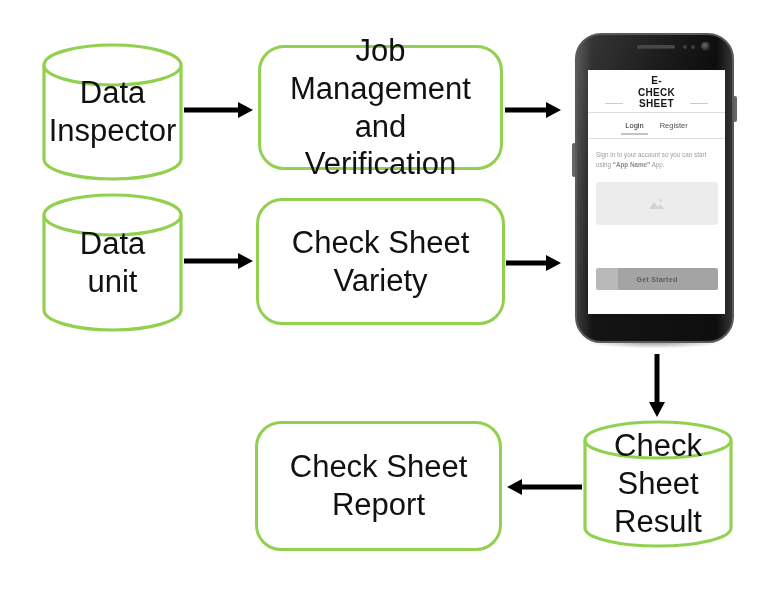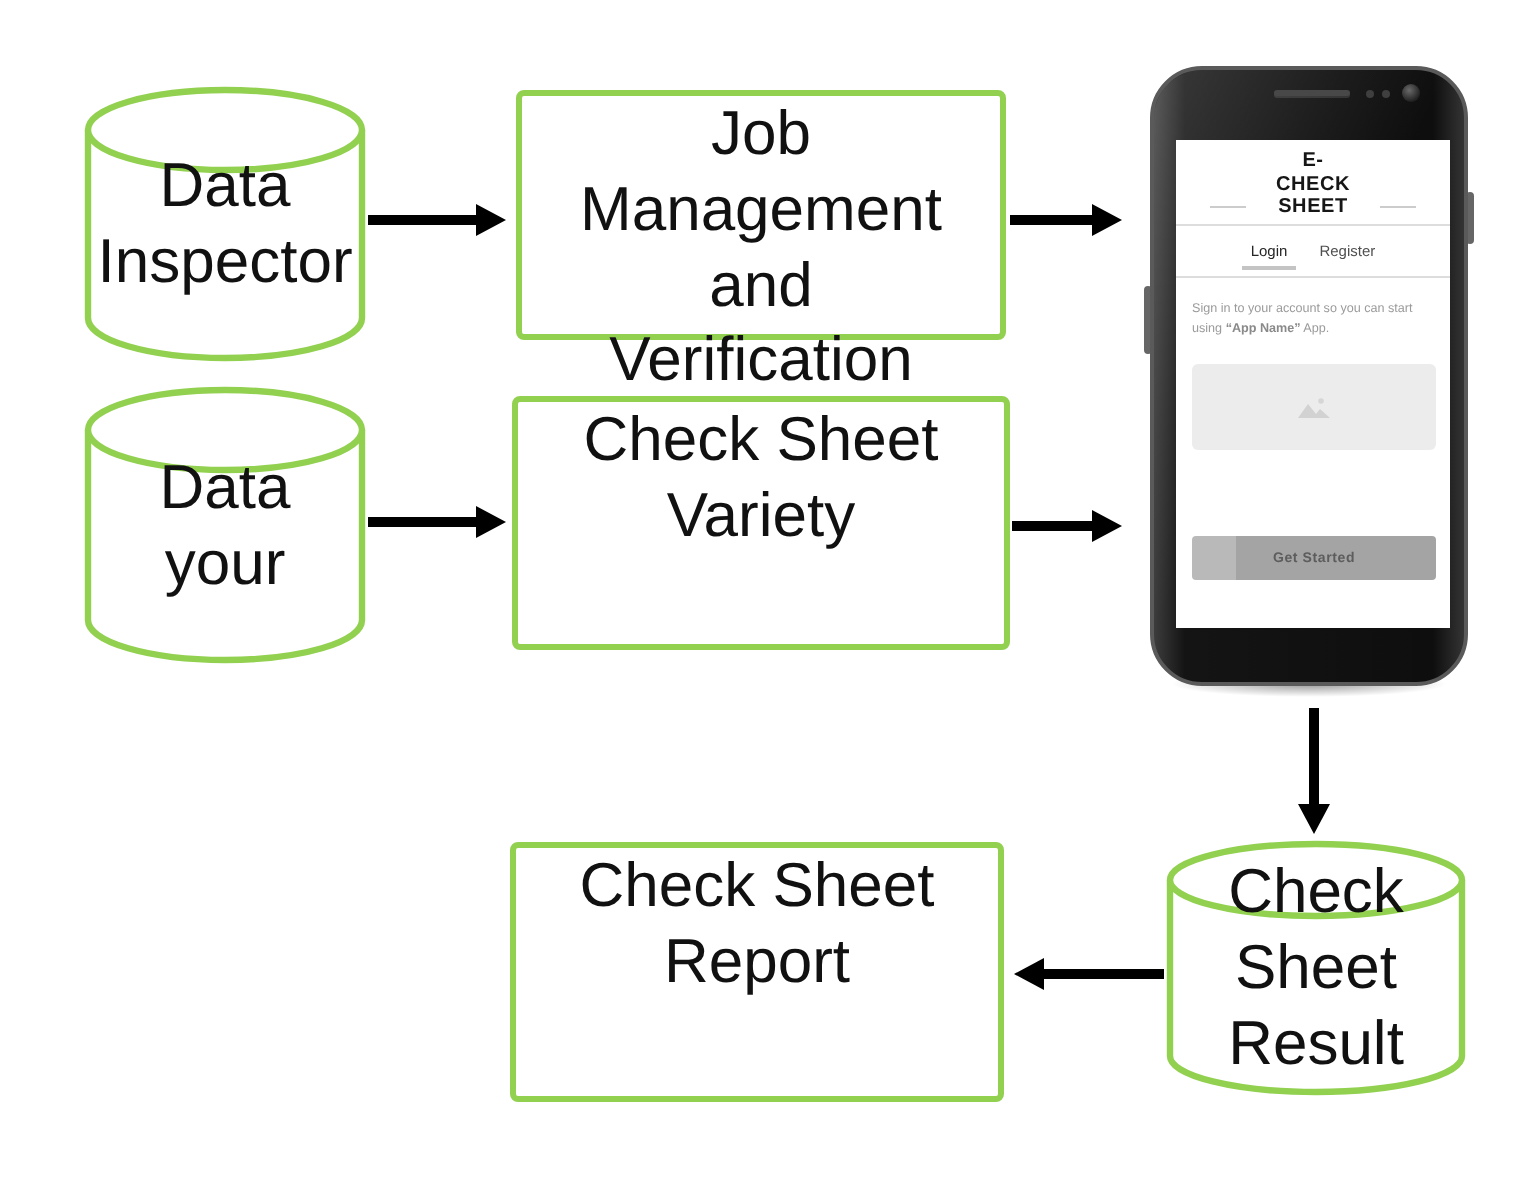--- a/index.html
+++ b/index.html
@@ -5,22 +5,22 @@
   :root { --green:#92d050; --ink:#111; }
   html,body { margin:0; padding:0; background:#fff; }
   #canvas {
     position:relative; width:768px; height:589px; background:#fff;
     font-family:"Liberation Sans", sans-serif; overflow:hidden;
   }
   
   .node { position:absolute; }
   .gbox {
     position:absolute; box-sizing:border-box;
-    border:3px solid var(--green); border-radius:4px; background:#fff;
-    display:flex; justify-content:center;
+    border:3px solid var(--green); border-radius:26px; background:#fff;
+    display:flex; align-items:center; justify-content:center;
   }
   .node-label {
     font-size:31px; color:var(--ink); text-align:center; line-height:1.22;
     padding:0 18px;
   }
   .cyl svg { position:absolute; inset:0; width:100%; height:100%; }
   .cyl-stroke { stroke:var(--green); stroke-width:3.2; fill:#fff; }
   .cyl .node-label {
     position:absolute; inset:0; display:flex; align-items:center; justify-content:center;
   }
@@ -120,21 +120,21 @@
 
   <div class="gbox" style="left:258px;top:45px;width:245px;height:125px">
     <div class="node-label">Job Management and Verification</div>
   </div>
 
   <div class="node cyl" style="left:42px;top:193px;width:141px;height:139px">
     <svg viewBox="0 0 141 139">
       <path class="cyl-stroke" d="M2,22 L2,117 A68.5,20 0 0 0 139,117 L139,22"></path>
       <ellipse class="cyl-stroke" cx="70.5" cy="22" rx="68.5" ry="20"></ellipse>
     </svg>
-    <div class="node-label">Data your</div>
+    <div class="node-label">Data unit</div>
   </div>
 
   <div class="gbox" style="left:256px;top:198px;width:249px;height:127px">
     <div class="node-label">Check Sheet Variety</div>
   </div>
 
   <div class="gbox" style="left:255px;top:421px;width:247px;height:130px">
     <div class="node-label">Check Sheet Report</div>
   </div>
 

